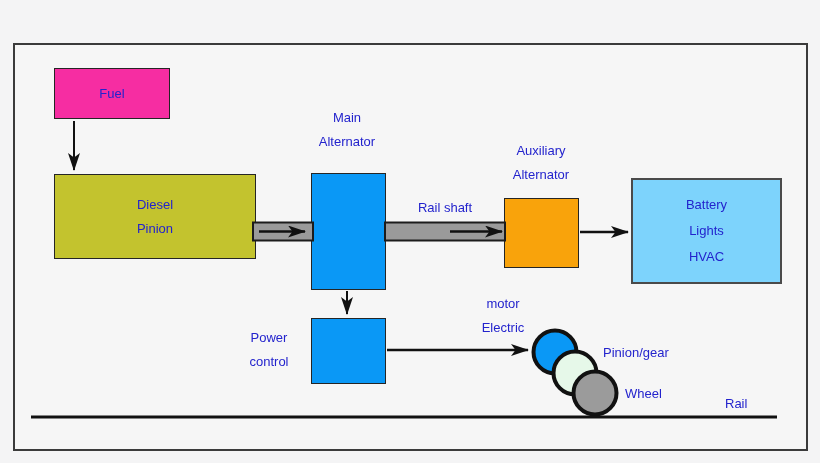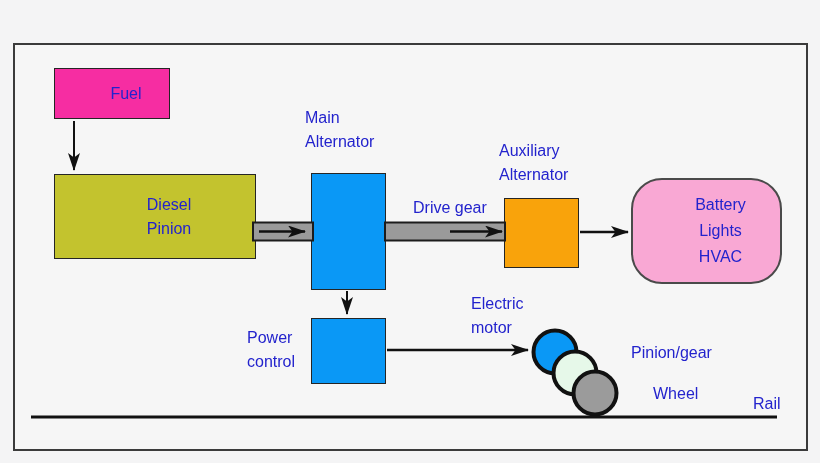--- a/index.html
+++ b/index.html
@@ -13,21 +13,21 @@
   .frame{
     position:absolute;left:13px;top:43px;width:791px;height:404px;
     border:2px solid #3b3b3b;background:#f6f6f6;
   }
   .node{
     position:absolute;border:1.5px solid #252525;
     display:flex;flex-direction:column;align-items:center;justify-content:center;
     box-sizing:border-box;z-index:2;
   }
   .lbl, .node{
-    color:#2323cd;font-size:16px;line-height:24px;text-align:left;padding-left:28px;
+    color:#2323cd;font-size:13px;line-height:24px;text-align:center;
   }
   .lbl{position:absolute;z-index:4;white-space:nowrap;}
   #fuel-box{left:54px;top:68px;width:116px;height:51px;}
   #diesel-box{left:54px;top:174px;width:202px;height:85px;}
   #main-alt-box{left:311px;top:173px;width:75px;height:117px;}
   #aux-alt-box{left:504px;top:198px;width:75px;height:70px;}
   #battery-box{left:631px;top:178px;width:151px;height:106px;border:2px solid #4a4a4a;line-height:26px;}
   #power-box{left:311px;top:318px;width:75px;height:66px;}
   #main-alt-label{left:277px;top:106px;width:140px;}
   #drive-shaft-label{left:385px;top:196px;width:120px;}
@@ -52,48 +52,48 @@
 
   <div class="node" id="diesel-box" style="background-color: rgb(195, 195, 46);">
     <div>Diesel</div>
     <div>Pinion</div>
   </div>
 
   <div class="node" id="main-alt-box" style="background-color: rgb(10, 152, 246);"></div>
 
   <div class="node" id="aux-alt-box" style="background-color: rgb(249, 163, 11);"></div>
 
-  <div class="node" id="battery-box" style="background-color: #f9a8d4; border-radius: 31px;">
+  <div class="node" id="battery-box" style="background-color: #7dd3fc;">
     <div>Battery</div>
     <div>Lights</div>
     <div>HVAC</div>
   </div>
 
   <div class="node" id="power-box" style="background-color: rgb(10, 152, 246);"></div>
 
   <div class="lbl" id="main-alt-label">
     <div>Main</div>
     <div>Alternator</div>
   </div>
 
-  <div class="lbl" id="drive-shaft-label">Drive gear</div>
+  <div class="lbl" id="drive-shaft-label">Rail shaft</div>
 
   <div class="lbl" id="aux-alt-label">
     <div>Auxiliary</div>
     <div>Alternator</div>
   </div>
 
   <div class="lbl" id="power-label">
     <div>Power</div>
     <div>control</div>
   </div>
 
   <div class="lbl" id="electric-label">
+    <div>motor</div>
     <div>Electric</div>
-    <div>motor</div>
   </div>
 
   <div class="lbl" id="pinion-label">Pinion/gear</div>
   <div class="lbl" id="wheel-label">Wheel</div>
   <div class="lbl" id="rail-label">Rail</div>
 
   <svg class="overlay" width="820" height="463" viewBox="0 0 820 463">
     <defs>
       <marker id="ah" markerUnits="userSpaceOnUse" markerWidth="20" markerHeight="14" refX="17" refY="6" orient="auto">
         <polygon points="0,0 18,6 0,12 4.5,6" fill="#111"></polygon>

